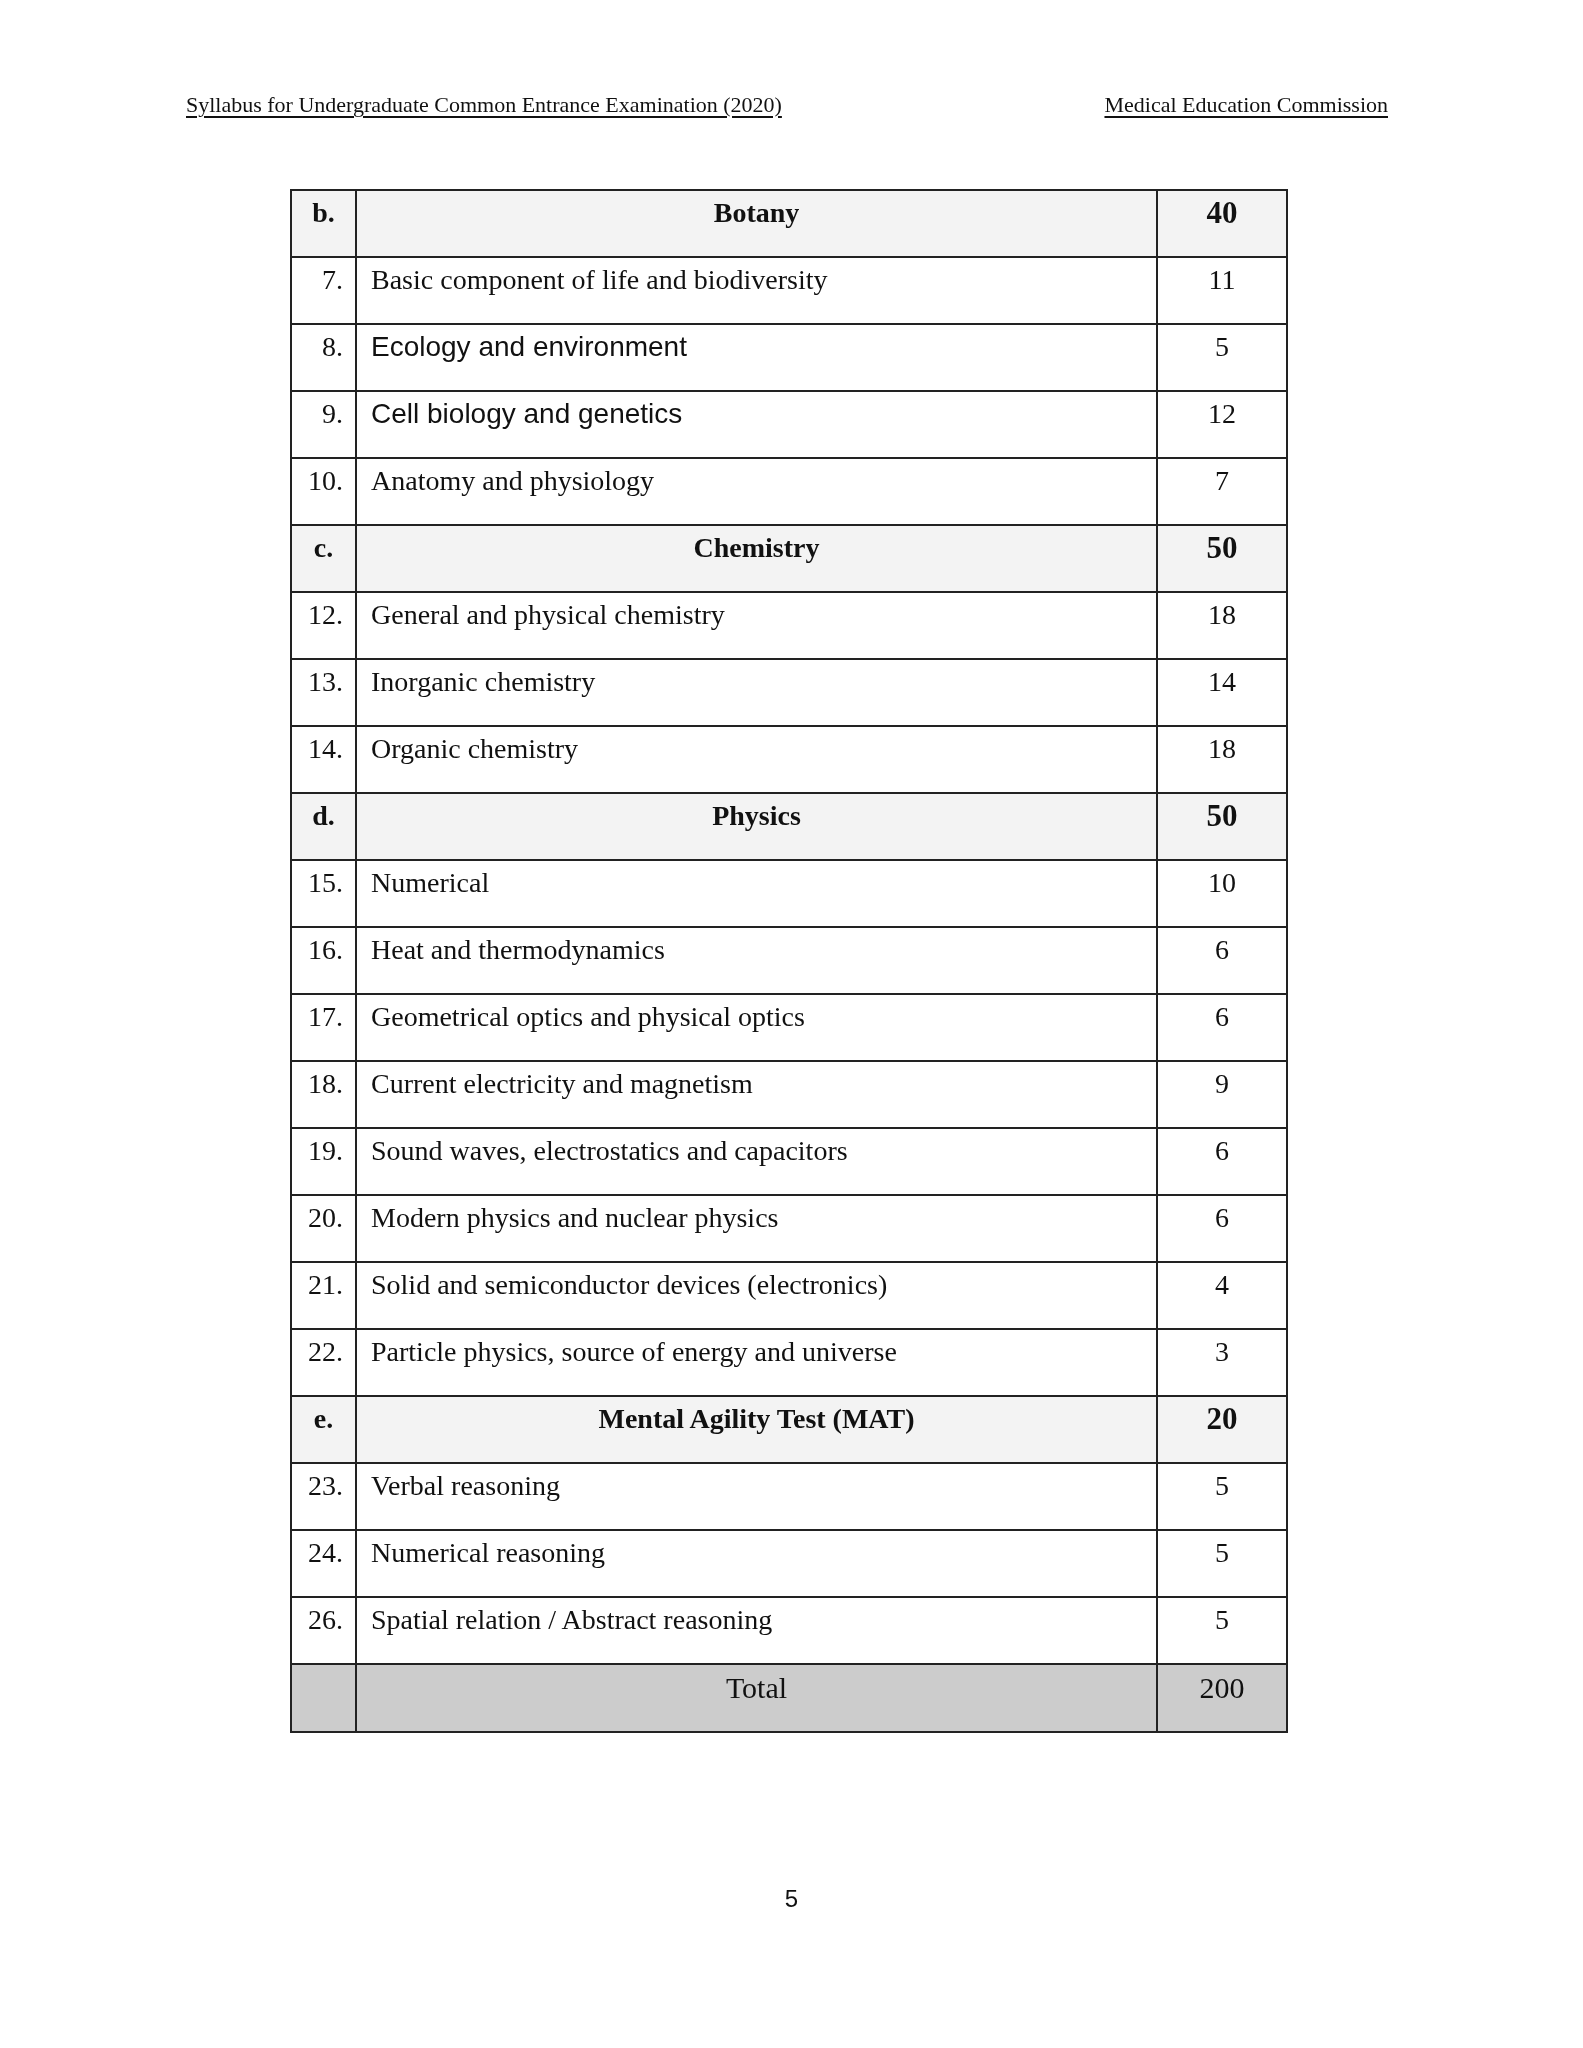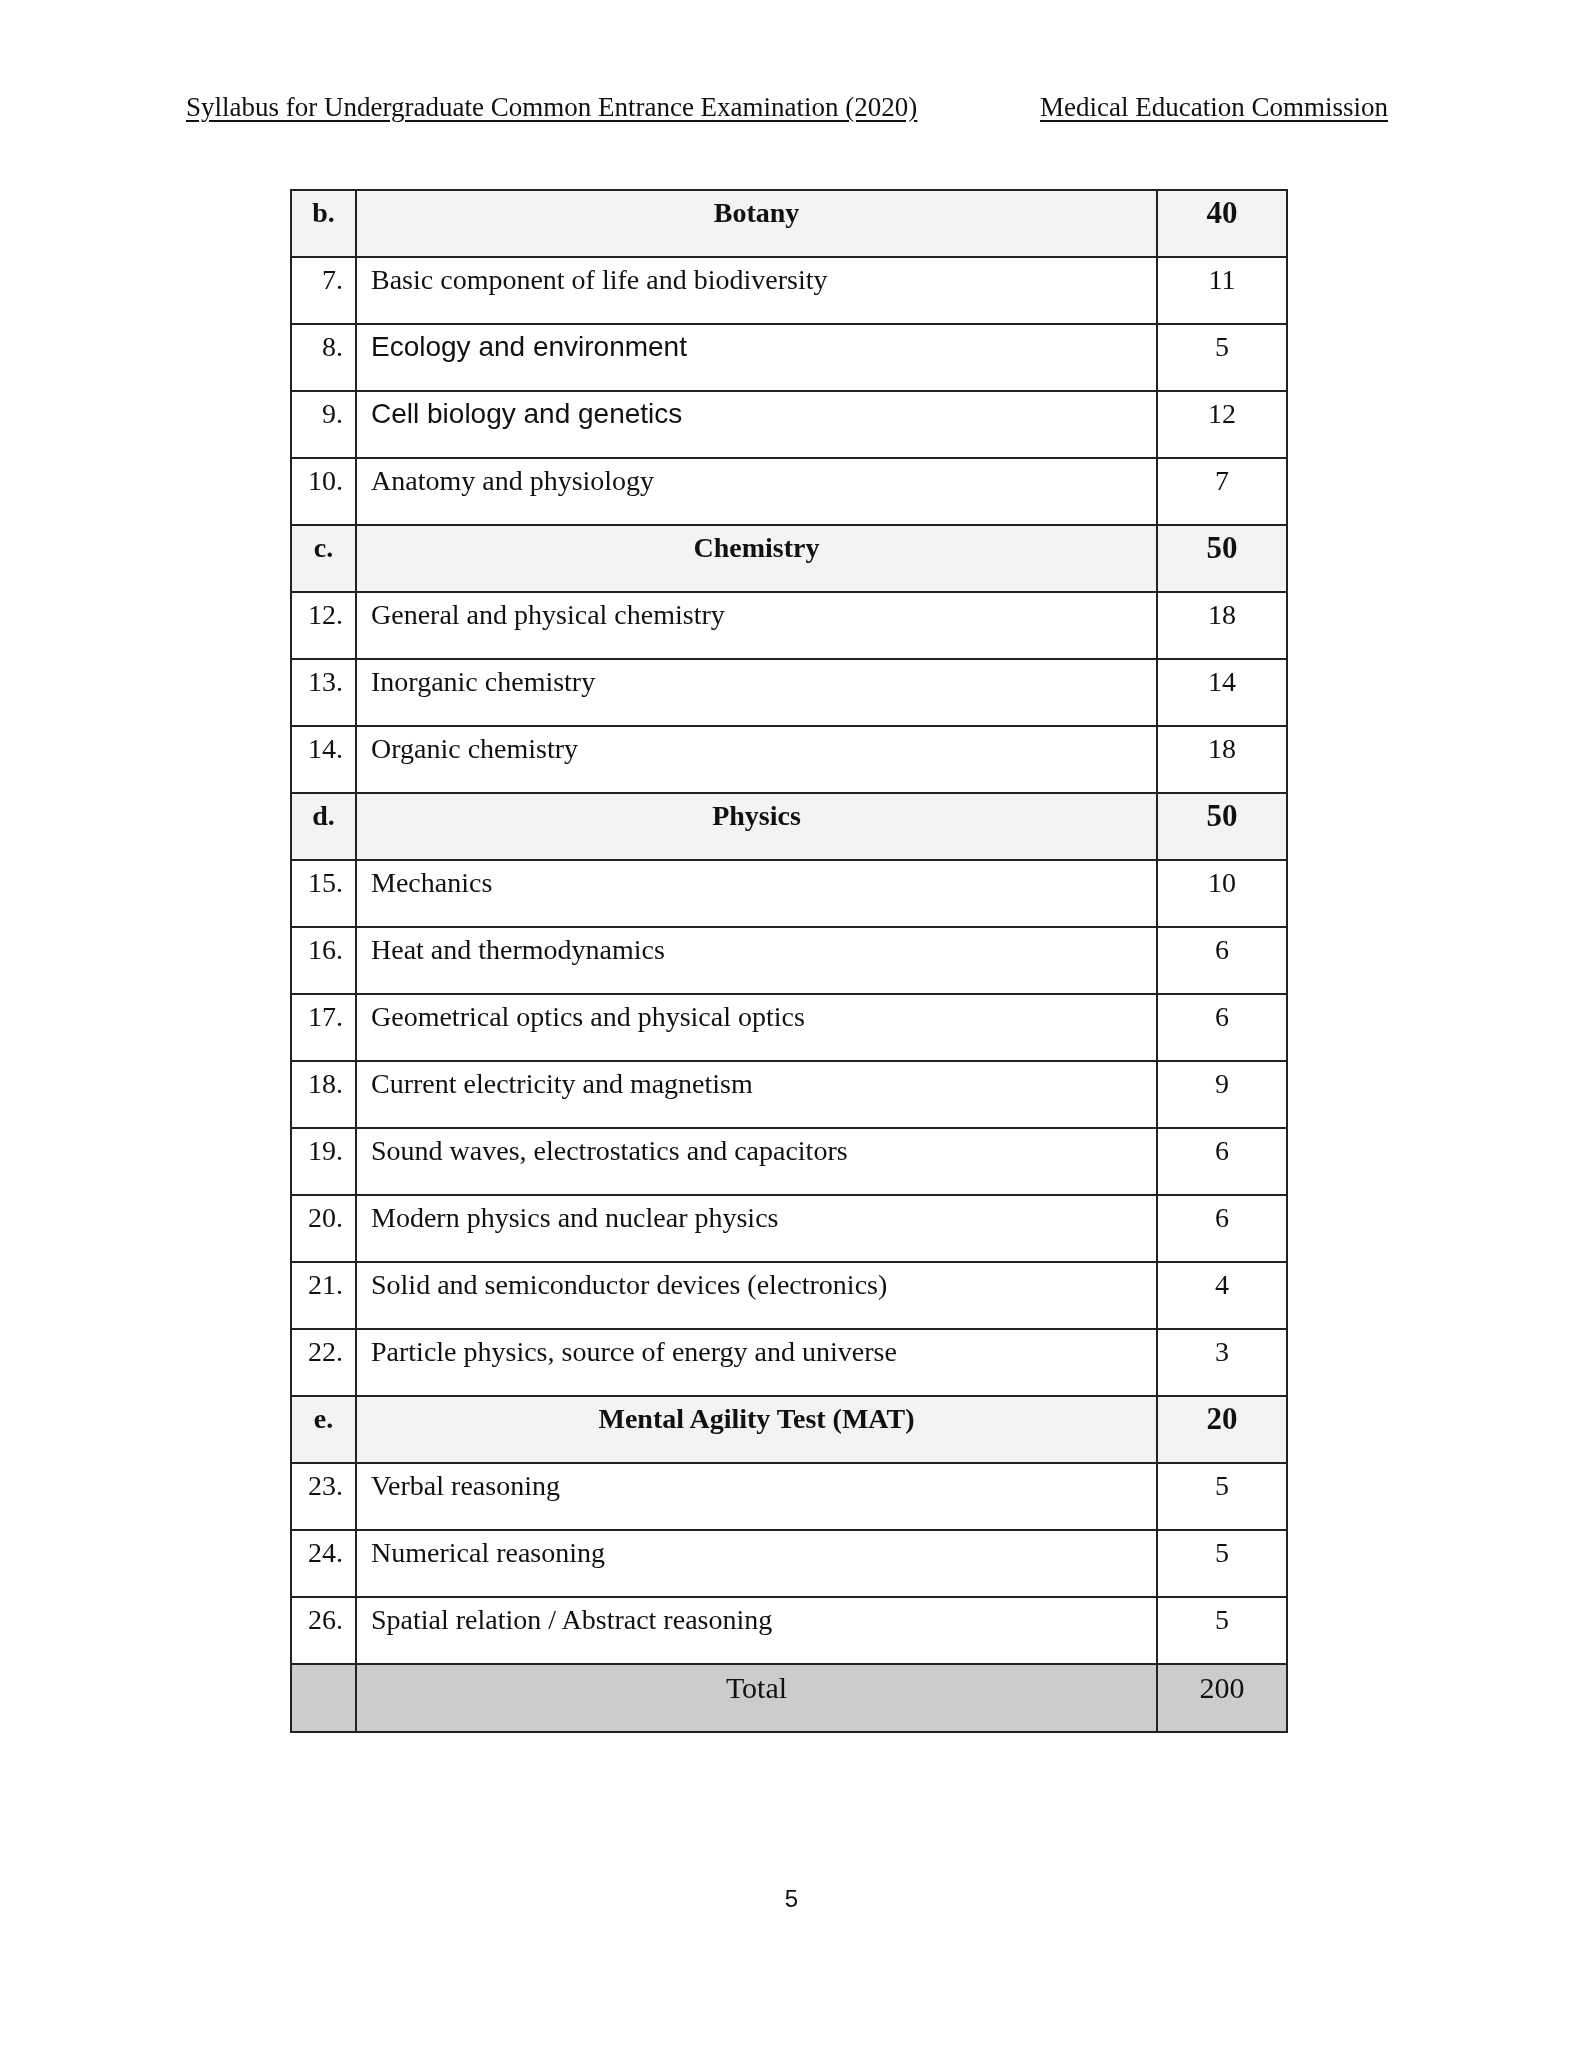--- a/index.html
+++ b/index.html
@@ -1,17 +1,17 @@
 <!DOCTYPE html>
 <html><head>
 <meta charset="utf-8">
 <style>
   html, body { margin: 0; padding: 0; background: #ffffff; }
   body { width: 1583px; height: 2048px; position: relative; overflow: hidden; font-family: "Liberation Serif", serif; color: #111; }
-  .header { position: absolute; top: 92px; left: 186px; width: 1202px; display: flex; justify-content: space-between; font-size: 27px; text-decoration: underline; text-underline-offset: 4px; gap: 32px; }
+  .header { position: absolute; top: 92px; left: 186px; width: 1202px; display: flex; justify-content: space-between; font-size: 22px; text-decoration: underline; text-underline-offset: 4px; gap: 32px; }
   .header span { white-space: nowrap; }
   table.syllabus { position: absolute; top: 189px; left: 290px; width: 998px; border-collapse: collapse; table-layout: fixed; }
   table.syllabus td { border: 2px solid #222; height: 59px; padding: 0; vertical-align: top; font-size: 28px; }
   col.c-num { width: 65px; }
   col.c-total { width: 130px; }
   td.num { text-align: right; padding: 6px 12px 0 0 !important; }
   td.topic { text-align: left; padding: 6px 0 0 14px !important; }
   td.marks { text-align: center; padding: 6px 0 0 0 !important; }
   tr.section td { background: #f3f3f3; font-weight: bold; }
   tr.section td.num { text-align: center; padding: 6px 0 0 0 !important; }
@@ -85,21 +85,21 @@
       <td class="marks">18</td>
     </tr>
 
     <tr class="section">
       <td class="num">d.</td>
       <td class="topic">Physics</td>
       <td class="marks">50</td>
     </tr>
     <tr>
       <td class="num">15.</td>
-      <td class="topic">Mechanics</td>
+      <td class="topic">Numerical</td>
       <td class="marks">10</td>
     </tr>
     <tr>
       <td class="num">16.</td>
       <td class="topic">Heat and thermodynamics</td>
       <td class="marks">6</td>
     </tr>
     <tr>
       <td class="num">17.</td>
       <td class="topic">Geometrical optics and physical optics</td>

